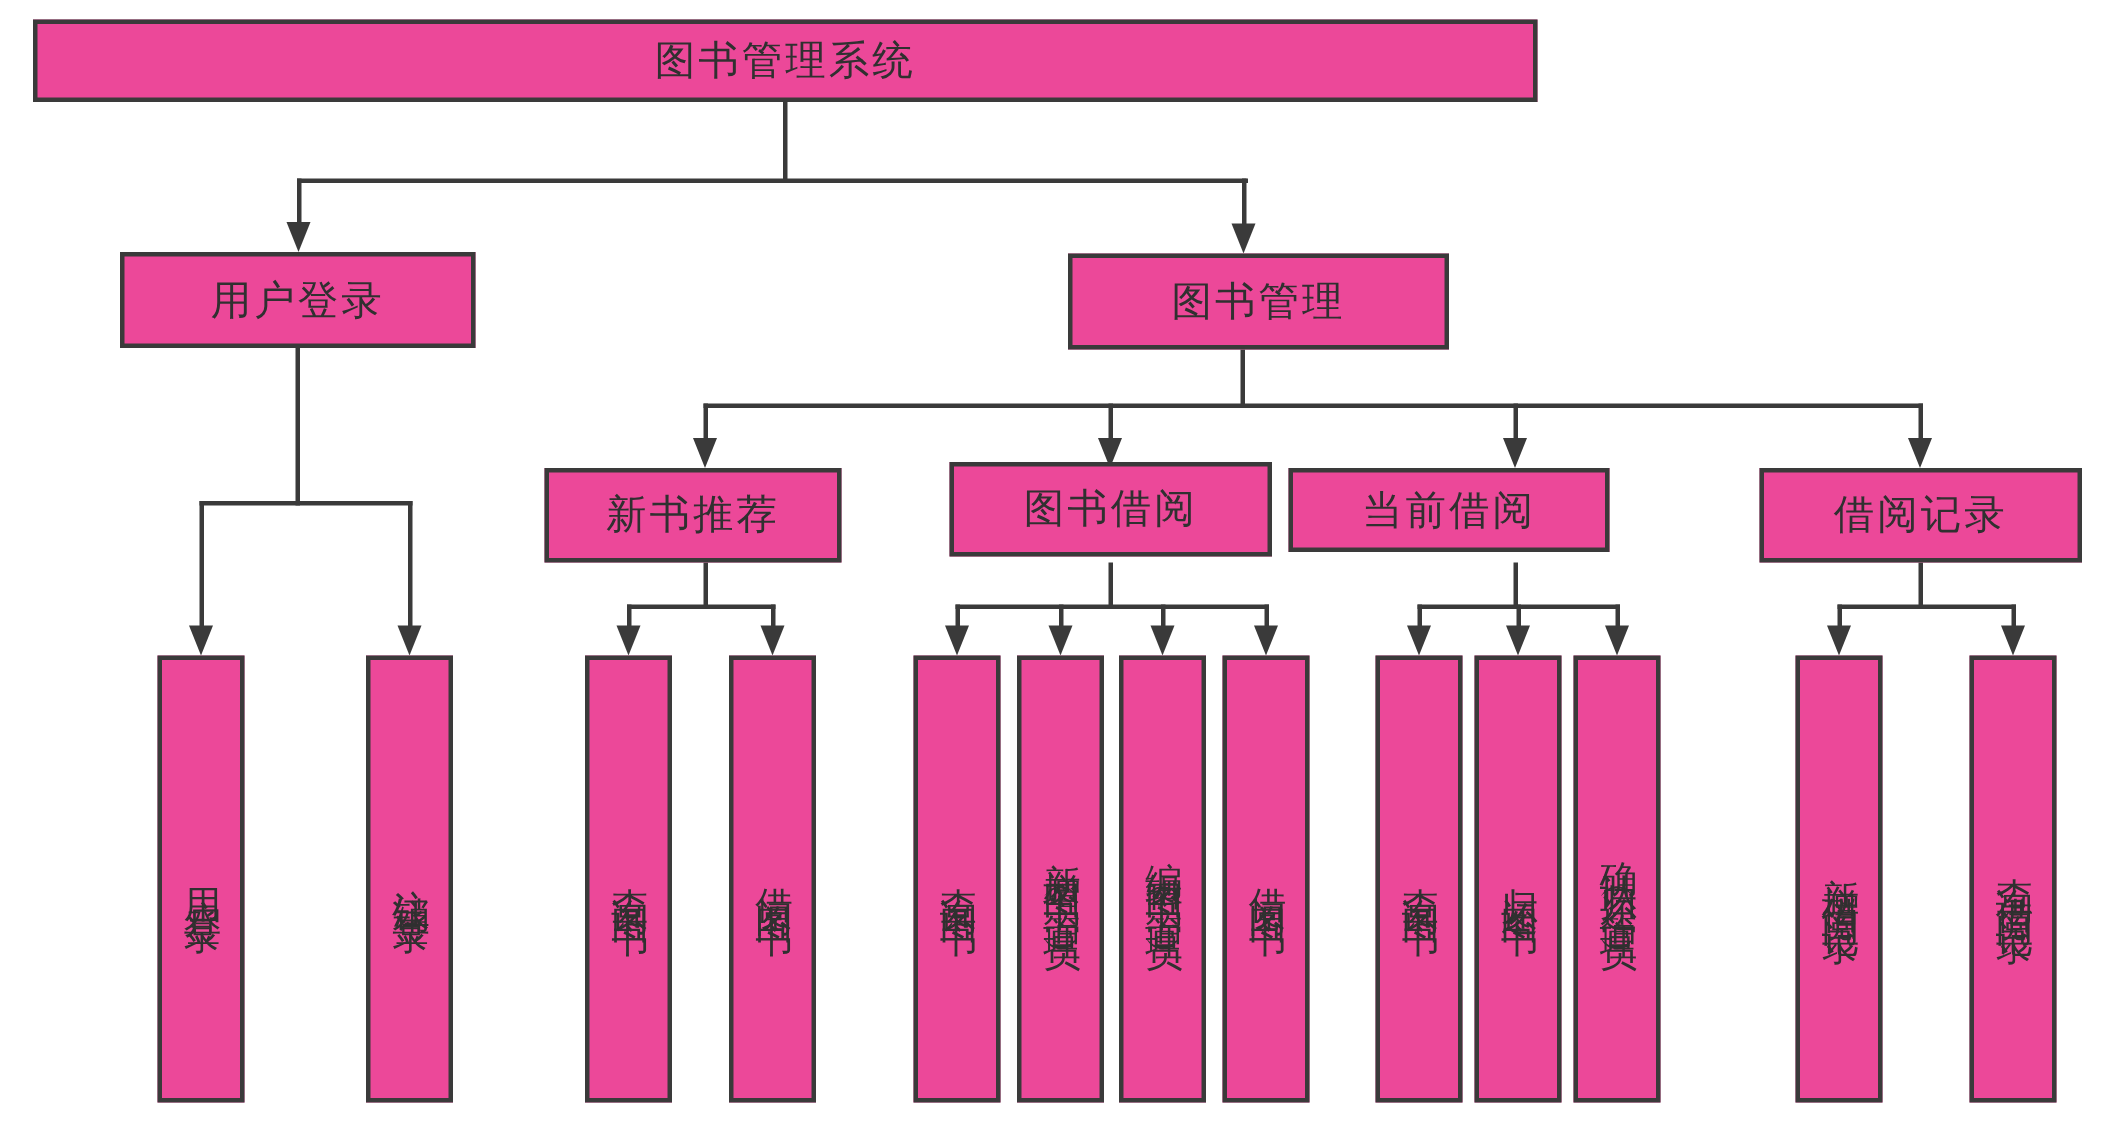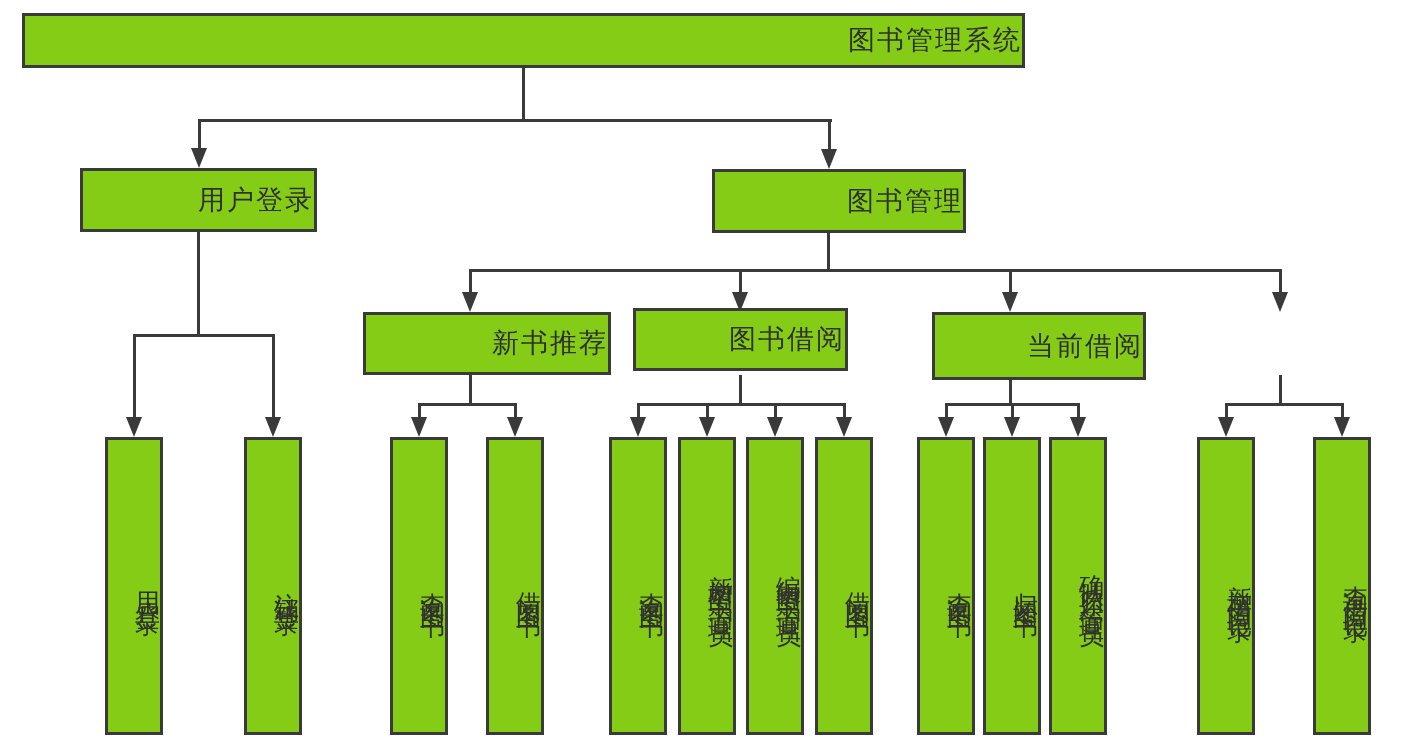--- a/index.html
+++ b/index.html
@@ -16,24 +16,24 @@
   .canvas{
     position:relative;
     width:1405px;height:747px;
     background:var(--background);
     overflow:hidden;
   }
   .box{
     position:absolute;
     box-sizing:border-box;
     border:3px solid var(--line);
-    background:#84cc16;
+    background:#ec4899;
     display:flex;
     align-items:center;
-    justify-content:flex-end;
+    justify-content:center;
     color:var(--text);
   }
   .box.h span{
     font-size:27px;
     letter-spacing:2px;
     white-space:nowrap;
     line-height:1;
   }
   .box.v span{
     writing-mode:vertical-rl;
@@ -129,32 +129,35 @@
   </div>
 
   <div class="box h" style="left:80px;top:168px;width:237px;height:64px">
     <span>用户登录</span>
   </div>
 
   <div class="box h" style="left:712px;top:169px;width:254px;height:64px">
     <span>图书管理</span>
   </div>
 
-  <div class="box h" style="left:363px;top:312px;width:248px;height:63px">
+  <div class="box h" style="left:363px;top:312px;width:198px;height:63px">
     <span>新书推荐</span>
   </div>
 
   <div class="box h" style="left:633px;top:308px;width:215px;height:63px">
     <span>图书借阅</span>
   </div>
 
-  <div class="box h" style="left:932px;top:312px;width:214px;height:68px">
+  <div class="box h" style="left:859px;top:312px;width:214px;height:56px">
     <span>当前借阅</span>
   </div>
 
+  <div class="box h" style="left:1173px;top:312px;width:215px;height:63px">
+    <span>借阅记录</span>
+  </div>
 
   <div class="box v" style="left:105px;top:437px;width:58px;height:298px">
     <span>用户登录</span>
   </div>
   <div class="box v" style="left:244px;top:437px;width:58px;height:298px">
     <span>注销登录</span>
   </div>
 
   <div class="box v" style="left:390px;top:437px;width:58px;height:298px">
     <span>查询图书</span>

